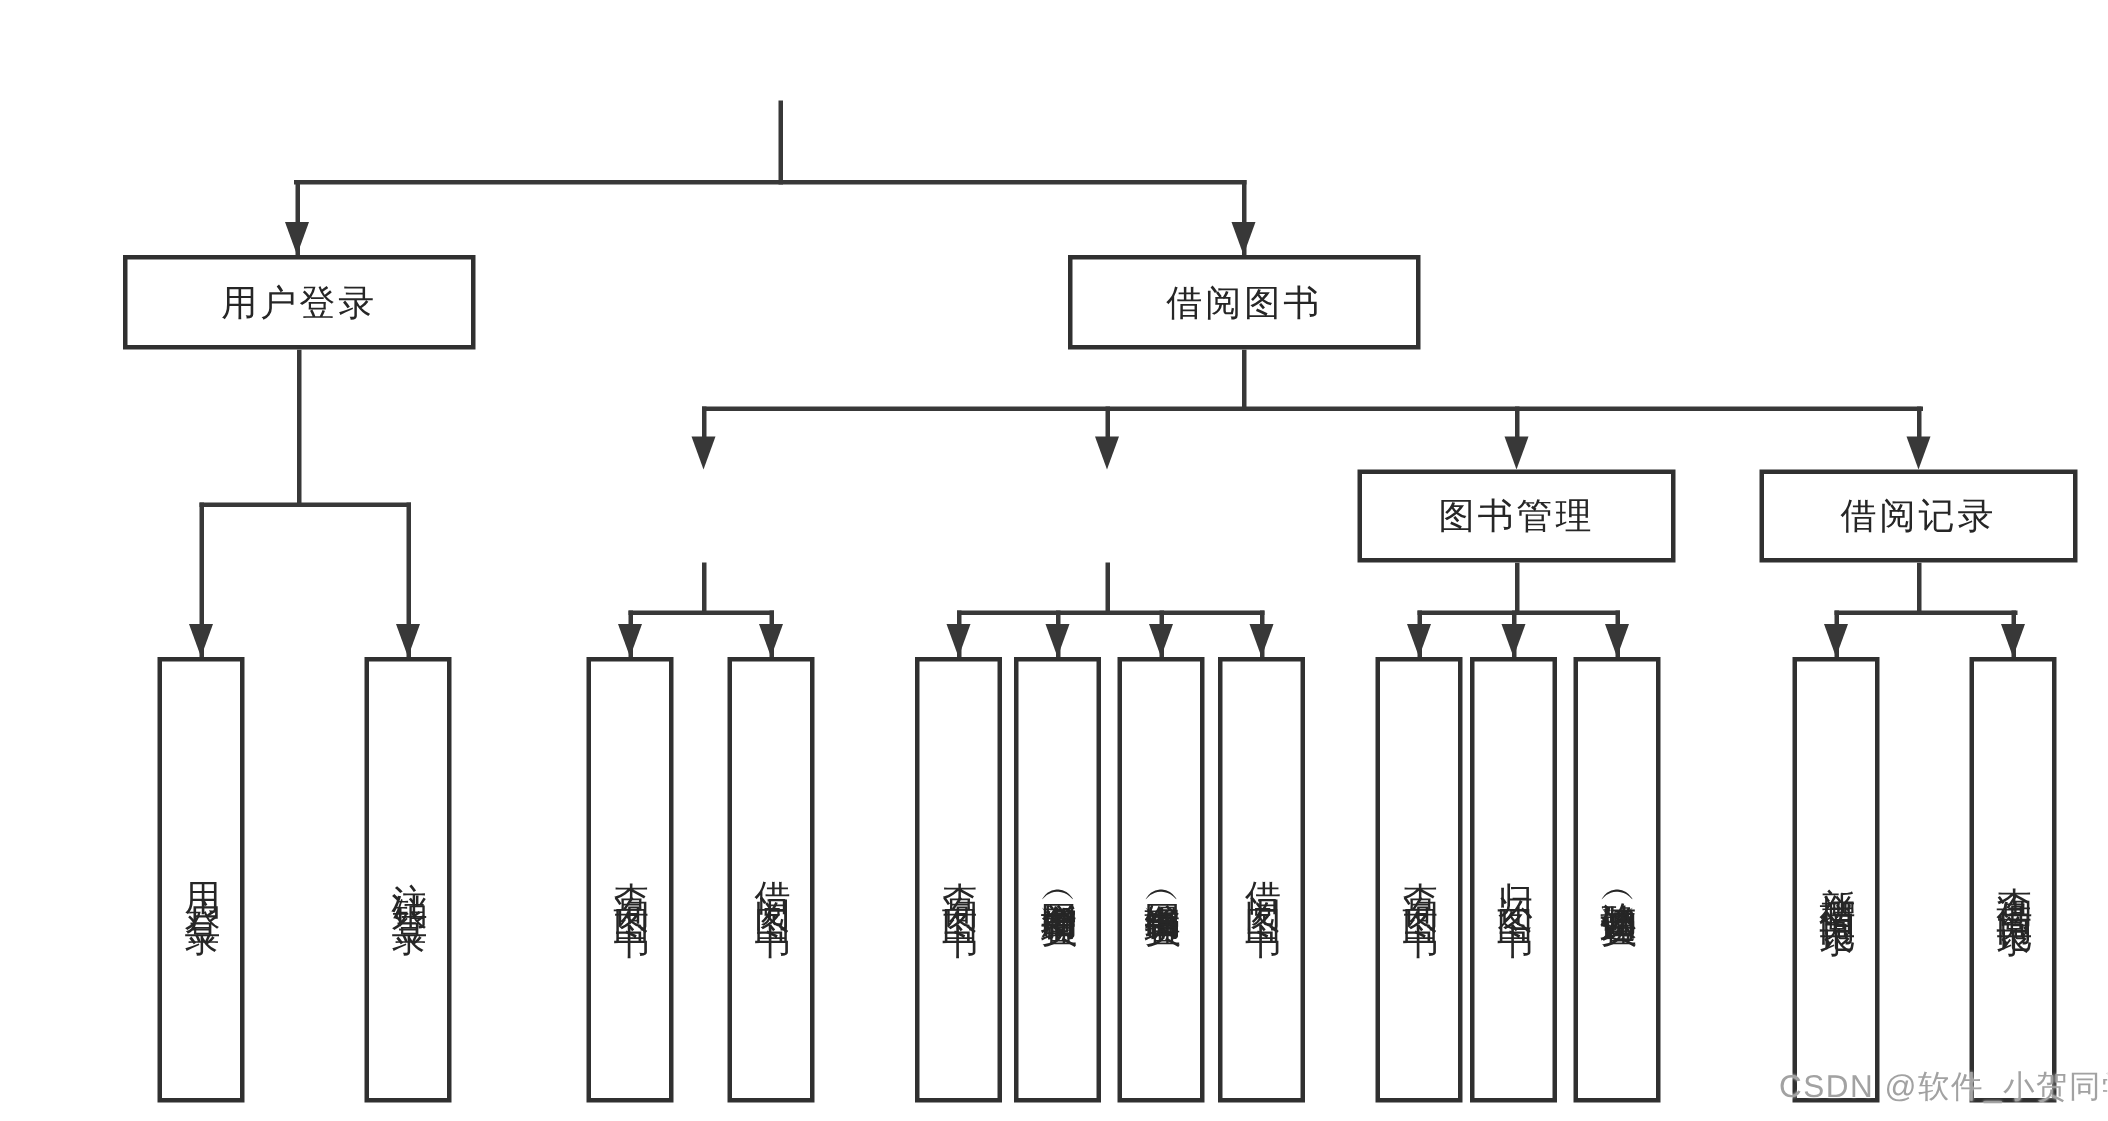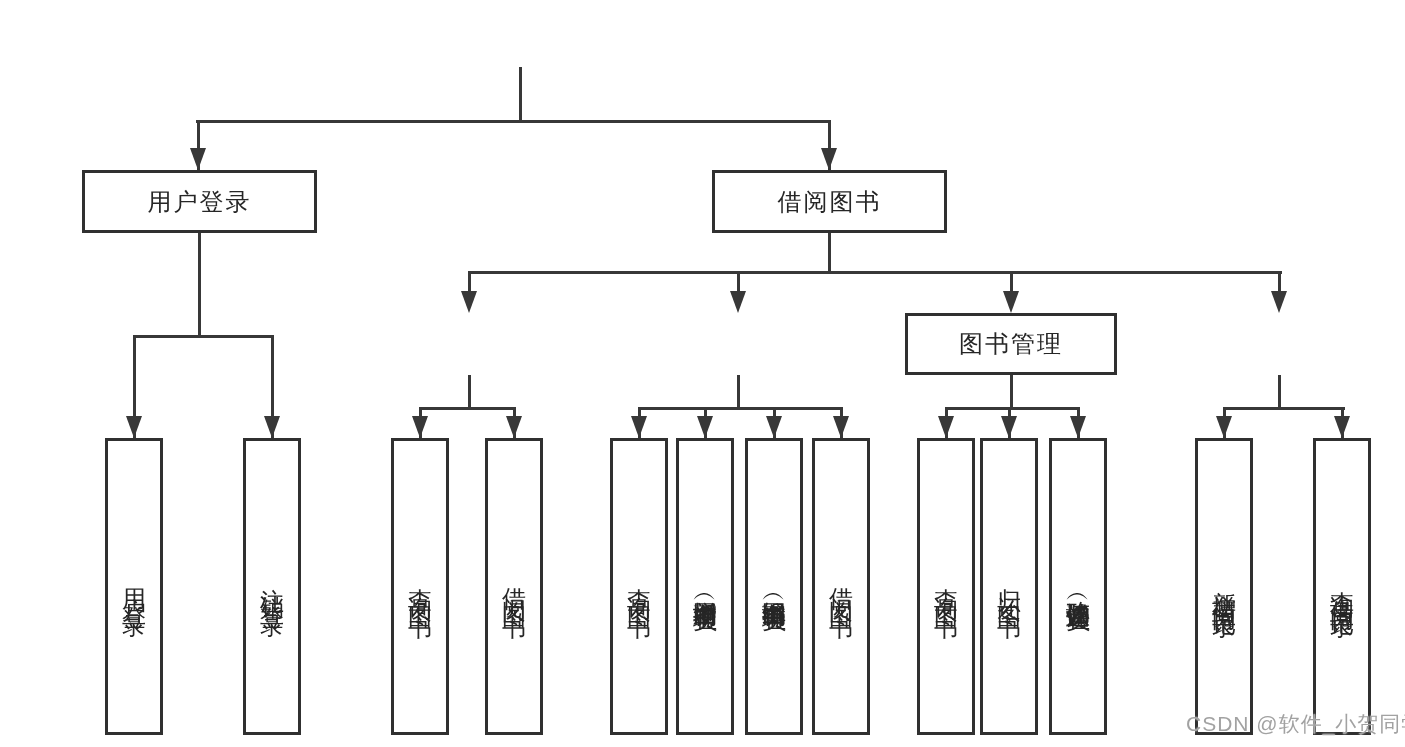--- a/index.html
+++ b/index.html
@@ -111,20 +111,23 @@
   <div class="vl" style="left:736.5px; top:271px; height:22px;"></div>
   <div class="ah" style="left:730px; top:291px;"></div>
   <div class="vl" style="left:1009.5px; top:271px; height:22px;"></div>
   <div class="ah" style="left:1003px; top:291px;"></div>
   <div class="vl" style="left:1277.5px; top:271px; height:22px;"></div>
   <div class="ah" style="left:1271px; top:291px;"></div>
 
   <div class="hbox" style="left:905px; top:313px; width:212px; height:62px;">
     <span>图书管理</span>
   </div>
+  <div class="hbox" style="left:1173px; top:313px; width:212px; height:62px;">
+    <span>借阅记录</span>
+  </div>
 
   <div class="vl" style="left:467.5px; top:375px; height:35px;"></div>
   <div class="hl" style="left:418.5px; top:407px; width:97px;"></div>
   <div class="vl" style="left:418.5px; top:407px; height:31px;"></div>
   <div class="ah" style="left:412px; top:416px;"></div>
   <div class="vl" style="left:512.5px; top:407px; height:31px;"></div>
   <div class="ah" style="left:506px; top:416px;"></div>
 
   <div class="vl" style="left:736.5px; top:375px; height:35px;"></div>
   <div class="hl" style="left:637.5px; top:407px; width:205px;"></div>

